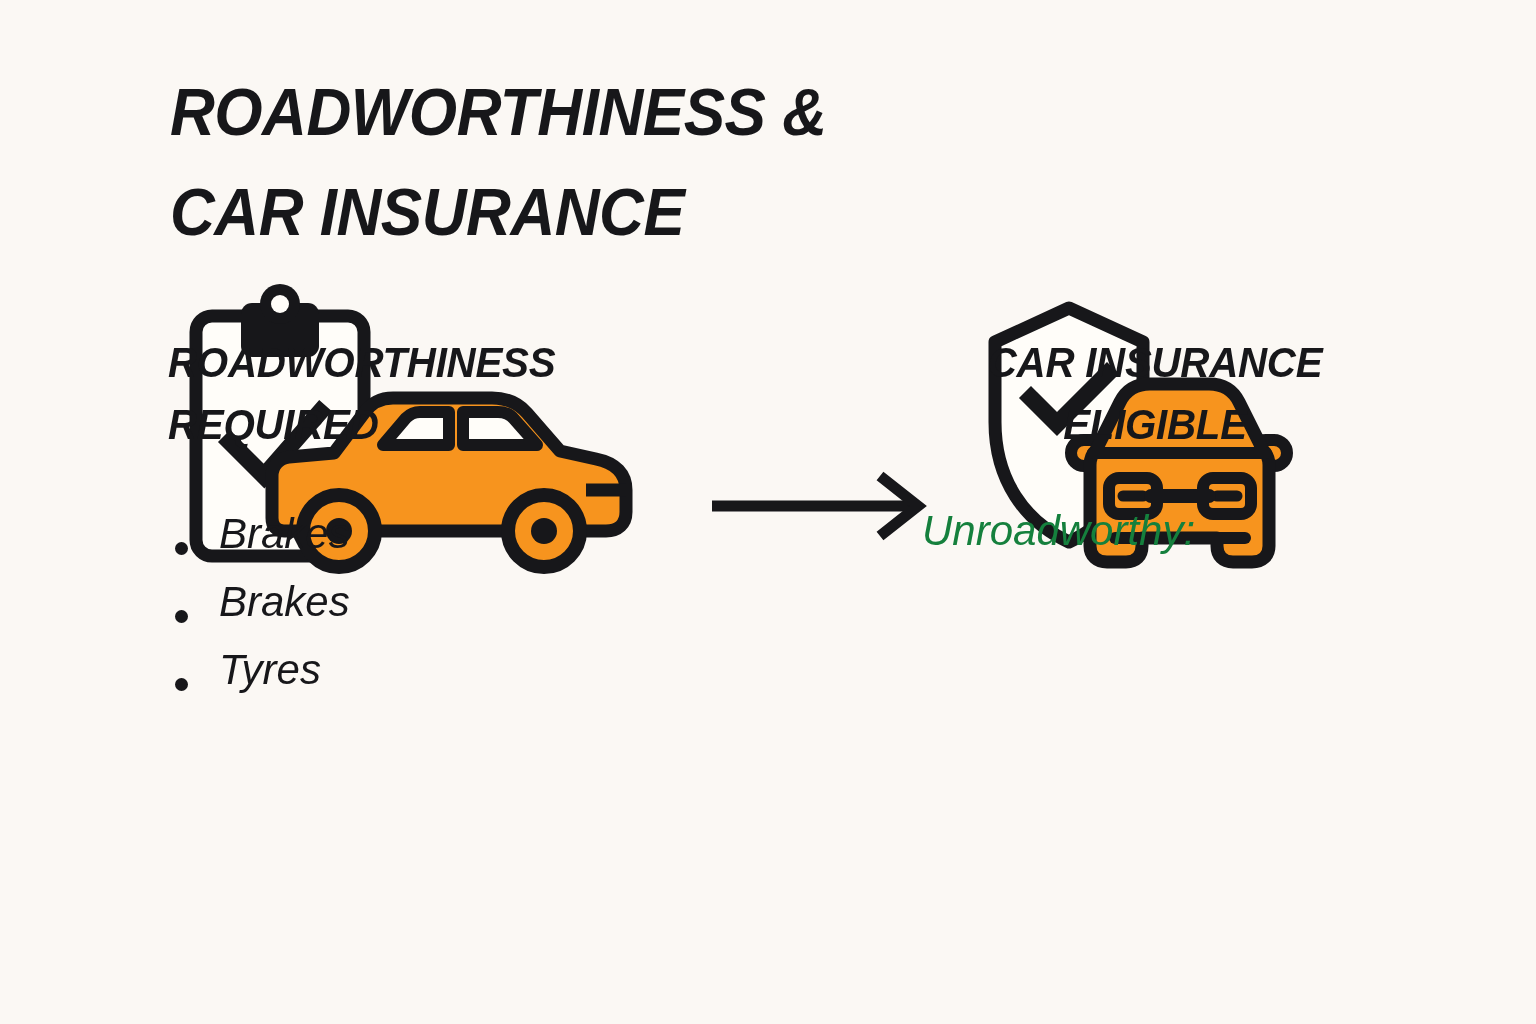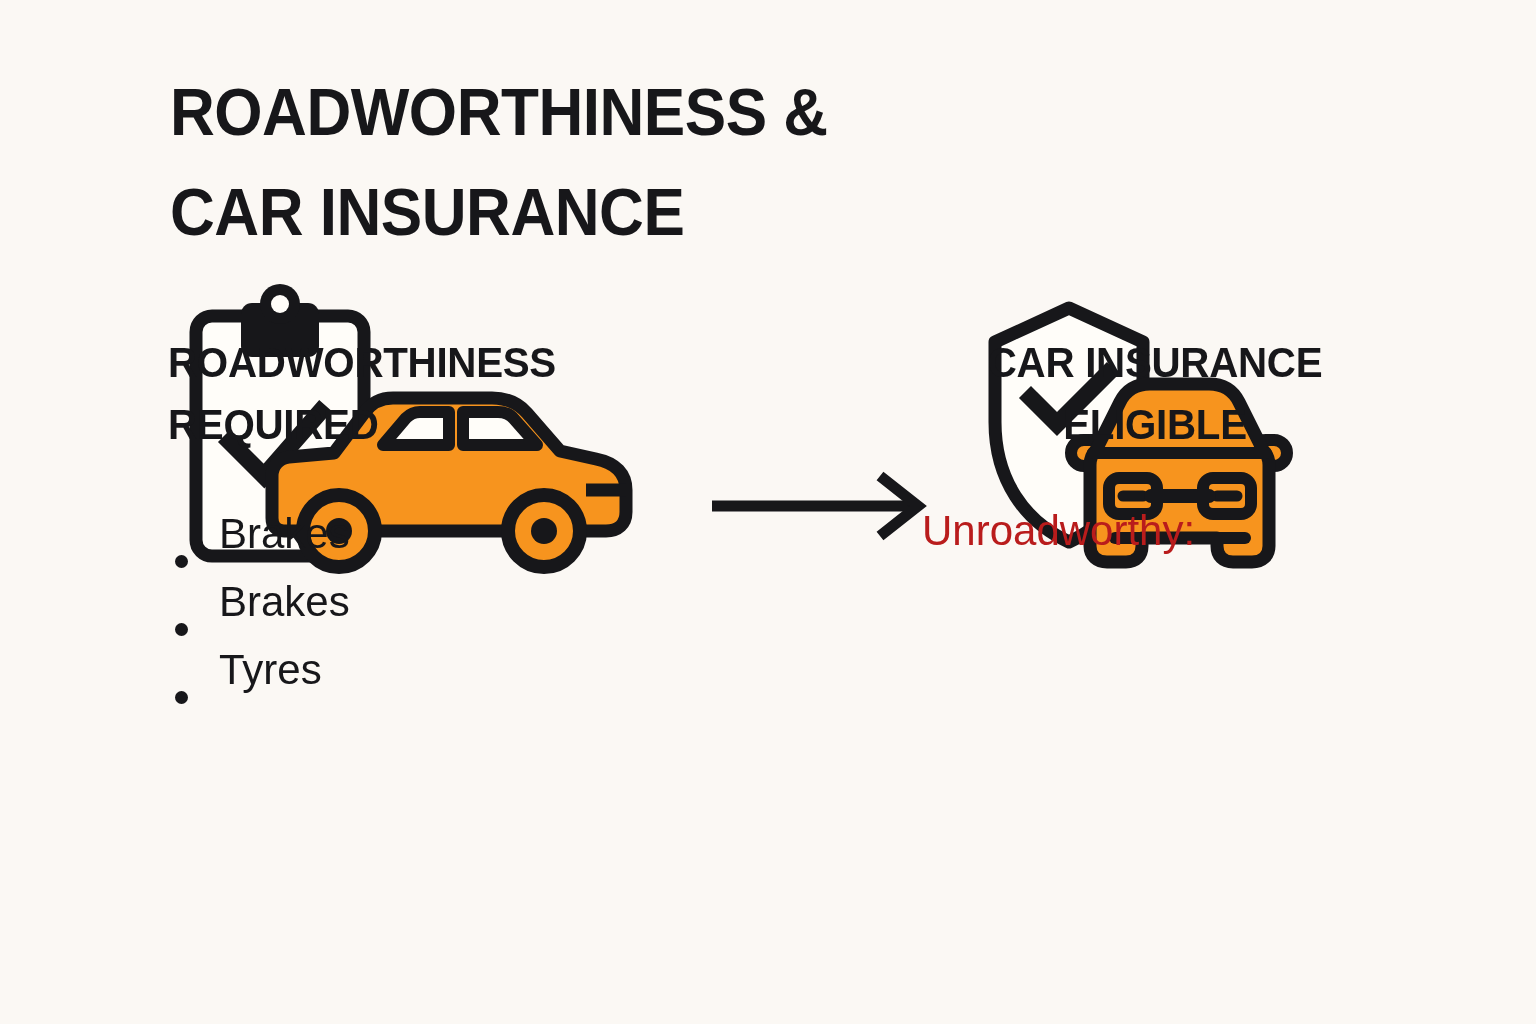--- a/index.html
+++ b/index.html
@@ -8,20 +8,21 @@
     width:1536px; height:1024px;
     background:#FBF8F4;
     font-family:"Liberation Sans", sans-serif;
     overflow:hidden;
   }
 
   #infographic {
     position:relative;
     width:1536px; height:1024px;
     background:#FBF8F4;
+    font-style:italic;
   }
 
   
   .title {
     position:absolute;
     left:170px; top:62px;
     width:1000px;
     font-size:66px;
     font-weight:bold;
     line-height:100px;
@@ -79,21 +80,21 @@
   .head-right { position:absolute; top:332px; left:915px;  width:480px; }
 
   
   .bullets {
     position:absolute;
     top:500px; left:175px;
     list-style:none;
   }
   .bullets li {
     display:flex;
-    align-items:flex-end;
+    align-items:center;
     font-size:42px;
     line-height:68px;
     color:#17171A;
     font-weight:400;
   }
   .bullet-dot {
     width:13px; height:13px;
     border-radius:50%;
     background:#17171A;
     margin-top:29px;
@@ -101,21 +102,21 @@
     flex:0 0 auto;
   }
 
   
   .body-right {
     position:absolute;
     top:497px; left:922px;
     width:460px;
     font-size:42px;
     line-height:68px;
-    color:#b91c1c;
+    color:#15803d;
   }
   .body-right .reg  { font-weight:400; display:block; }
   .body-right .bold { font-weight:bold; display:block; white-space:pre-line; }
 </style>
 </head>
 <body>
 
 <div id="infographic">
 
   <div class="title">ROADWORTHINESS &amp;

